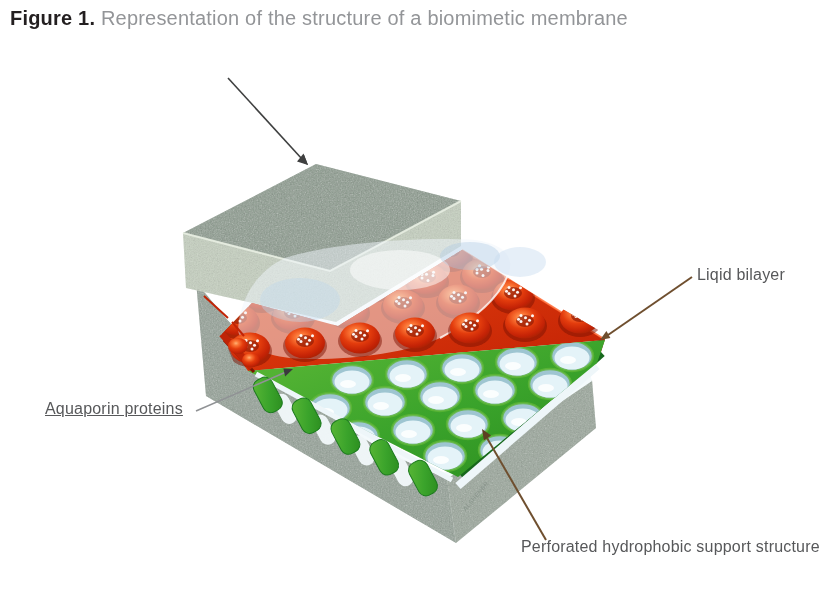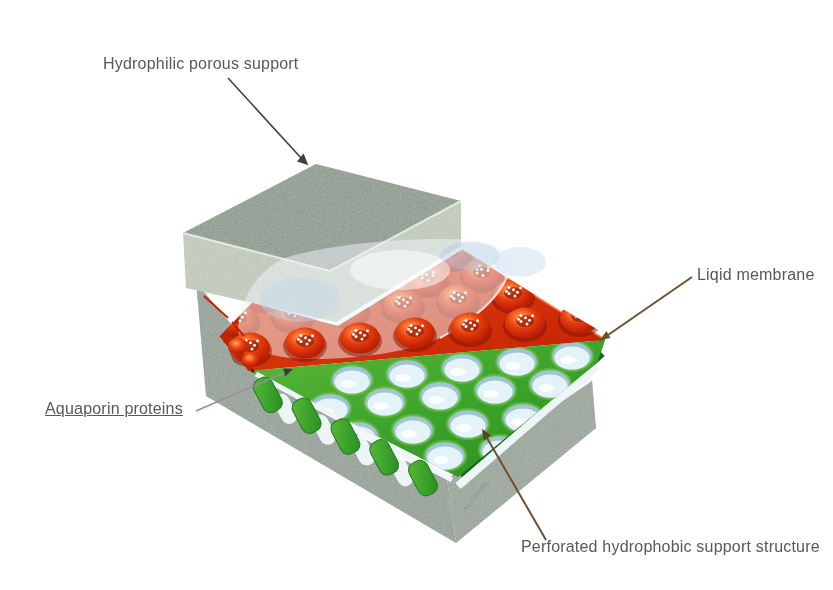--- a/index.html
+++ b/index.html
@@ -15,20 +15,24 @@
   #lbl-perforated{left:521px;top:538px;}
   .signature{position:absolute;left:462px;top:508px;font-size:6px;color:#87938a;
              transform:rotate(-50deg);transform-origin:left top;letter-spacing:.5px;}
   svg{position:absolute;left:0;top:0;}
 </style>
 </head>
 <body>
 
 <div class="canvas">
 
+  <div class="title">
+    <span class="fig">Figure 1.</span>
+    <span class="cap">Representation of the structure of a biomimetic membrane</span>
+  </div>
 
   <svg id="art" width="833" height="590" viewBox="0 0 833 590">
     <defs>
       <filter id="noiseF" x="0%" y="0%" width="100%" height="100%">
         <feTurbulence type="fractalNoise" baseFrequency="0.75" numOctaves="2" seed="7"></feTurbulence>
         <feColorMatrix type="saturate" values="0"></feColorMatrix>
       </filter>
       <radialGradient id="domeG" cx="40%" cy="33%" r="78%">
         <stop offset="0" stop-color="#ffb074"></stop>
         <stop offset="0.18" stop-color="#fb7636"></stop>
@@ -547,19 +551,18 @@
     <g>
       <line x1="196" y1="411" x2="286" y2="372" stroke="#909295" stroke-width="1.6"></line>
       <polygon points="293,369 285.1,376.5 283.4,368.6" fill="#3a3a3c"></polygon>
     </g>
     <g>
       <line x1="546" y1="540" x2="487" y2="438" stroke="#6f4f2f" stroke-width="2"></line>
       <polygon points="482,429 491.1,435.5 483.9,440.6" fill="#5d3f22"></polygon>
     </g>
   </svg>
 
-  <div class="callout" id="lbl-support">Hydrophilic porous support</div>
-  <div class="callout" id="lbl-bilayer">Liqid membrane</div>
+  <div class="callout" id="lbl-bilayer">Liqid bilayer</div>
   <div class="callout" id="lbl-aquaporin">Aquaporin proteins</div>
   <div class="callout" id="lbl-perforated">Perforated hydrophobic support structure</div>
 
   <div class="signature">ALSHENBR</div>
 </div>
 
 </body></html>

